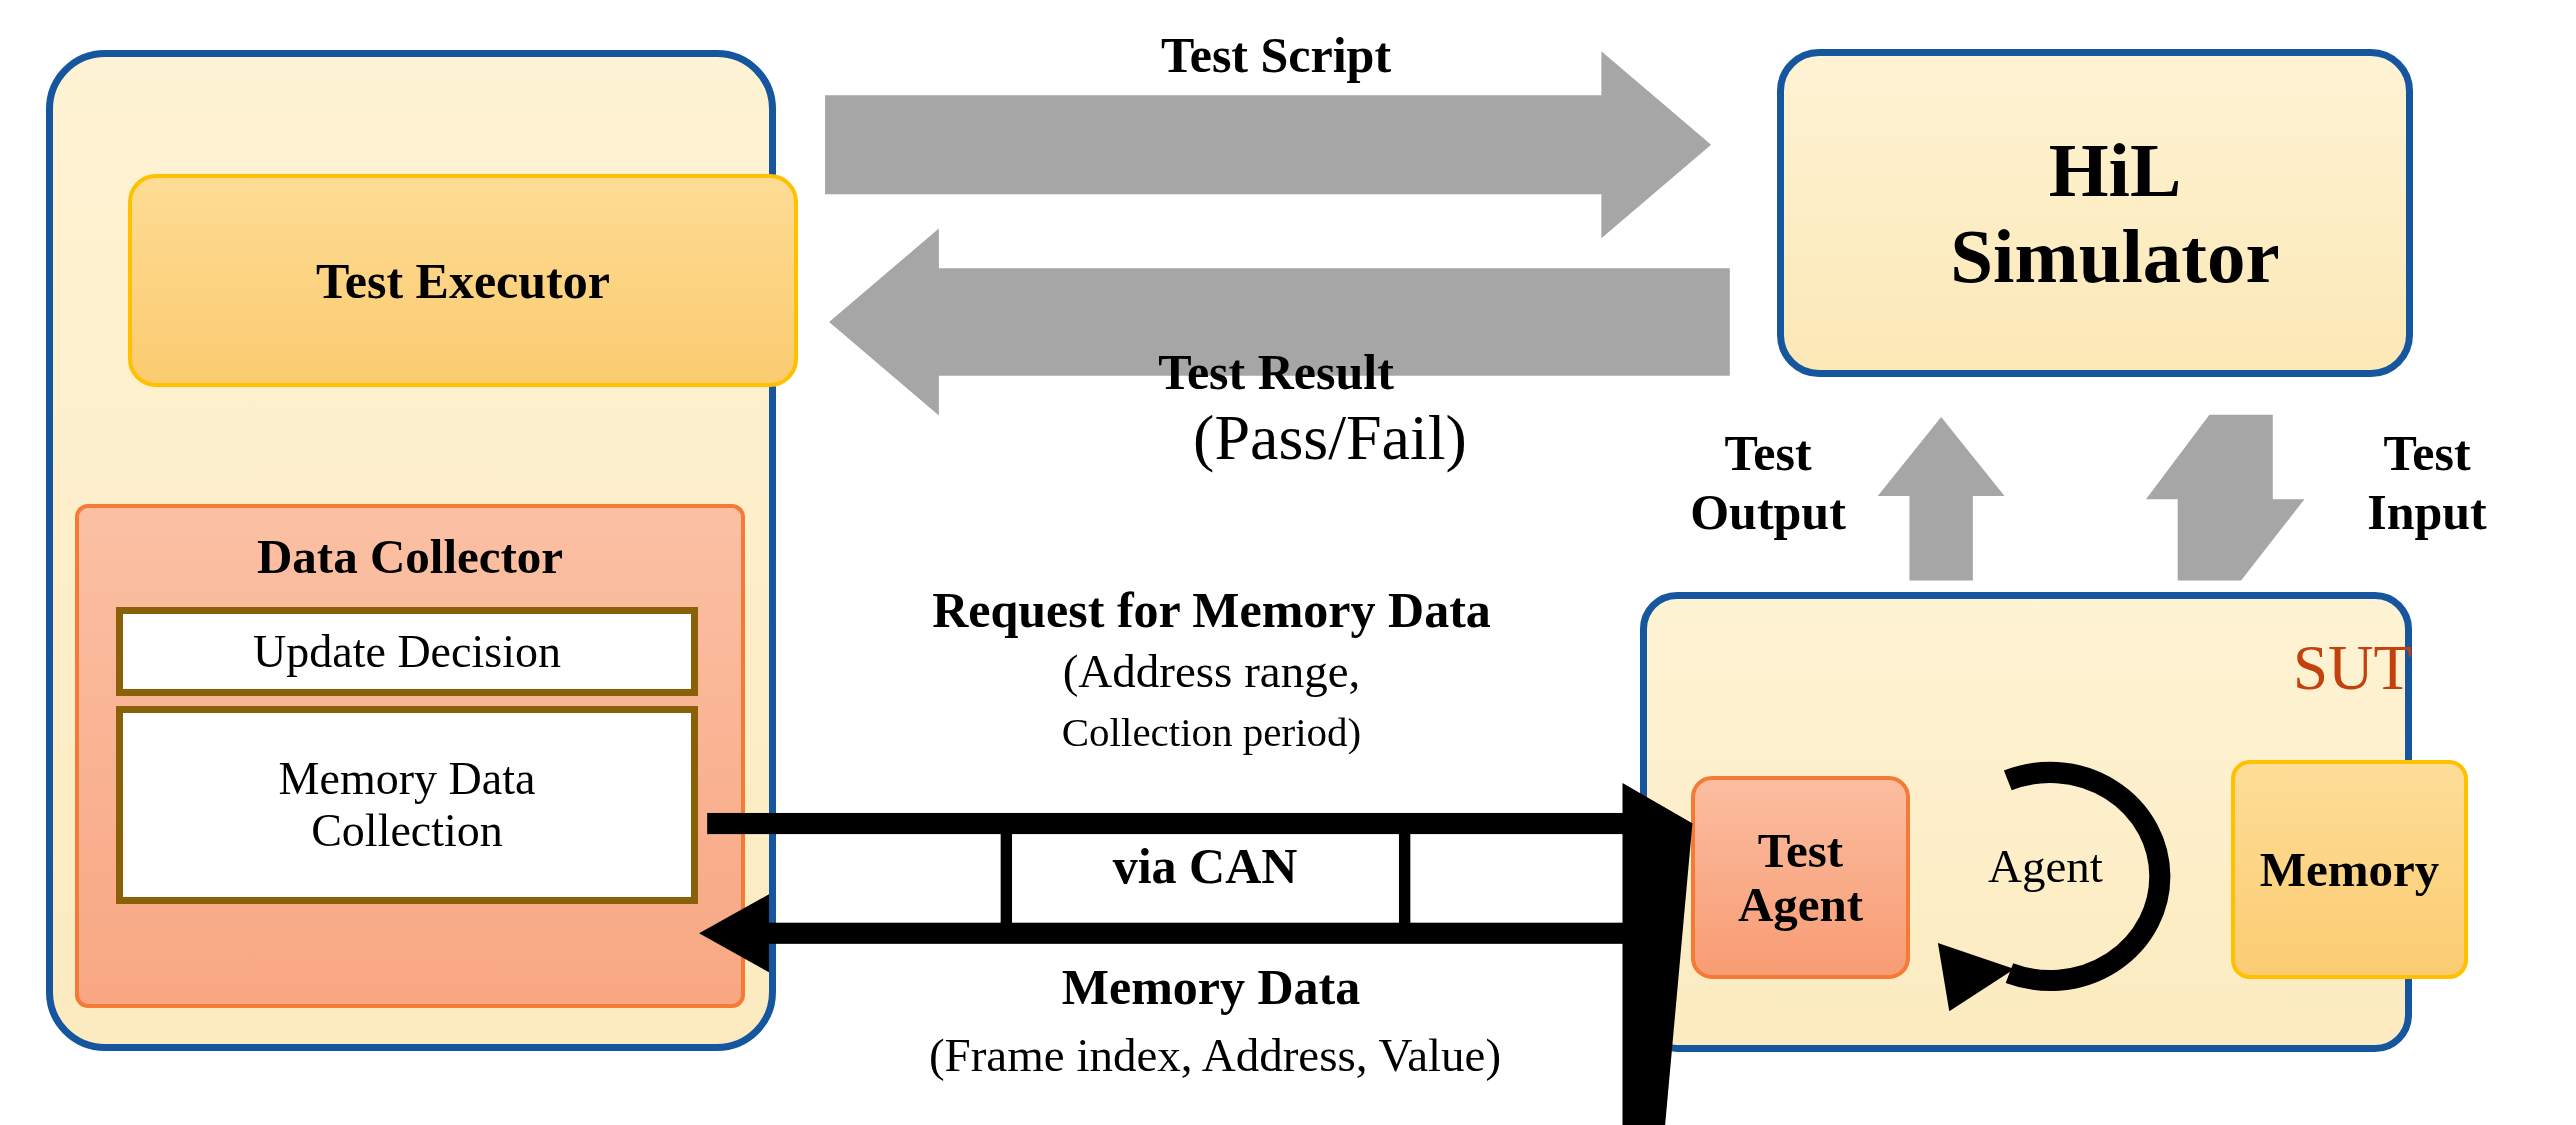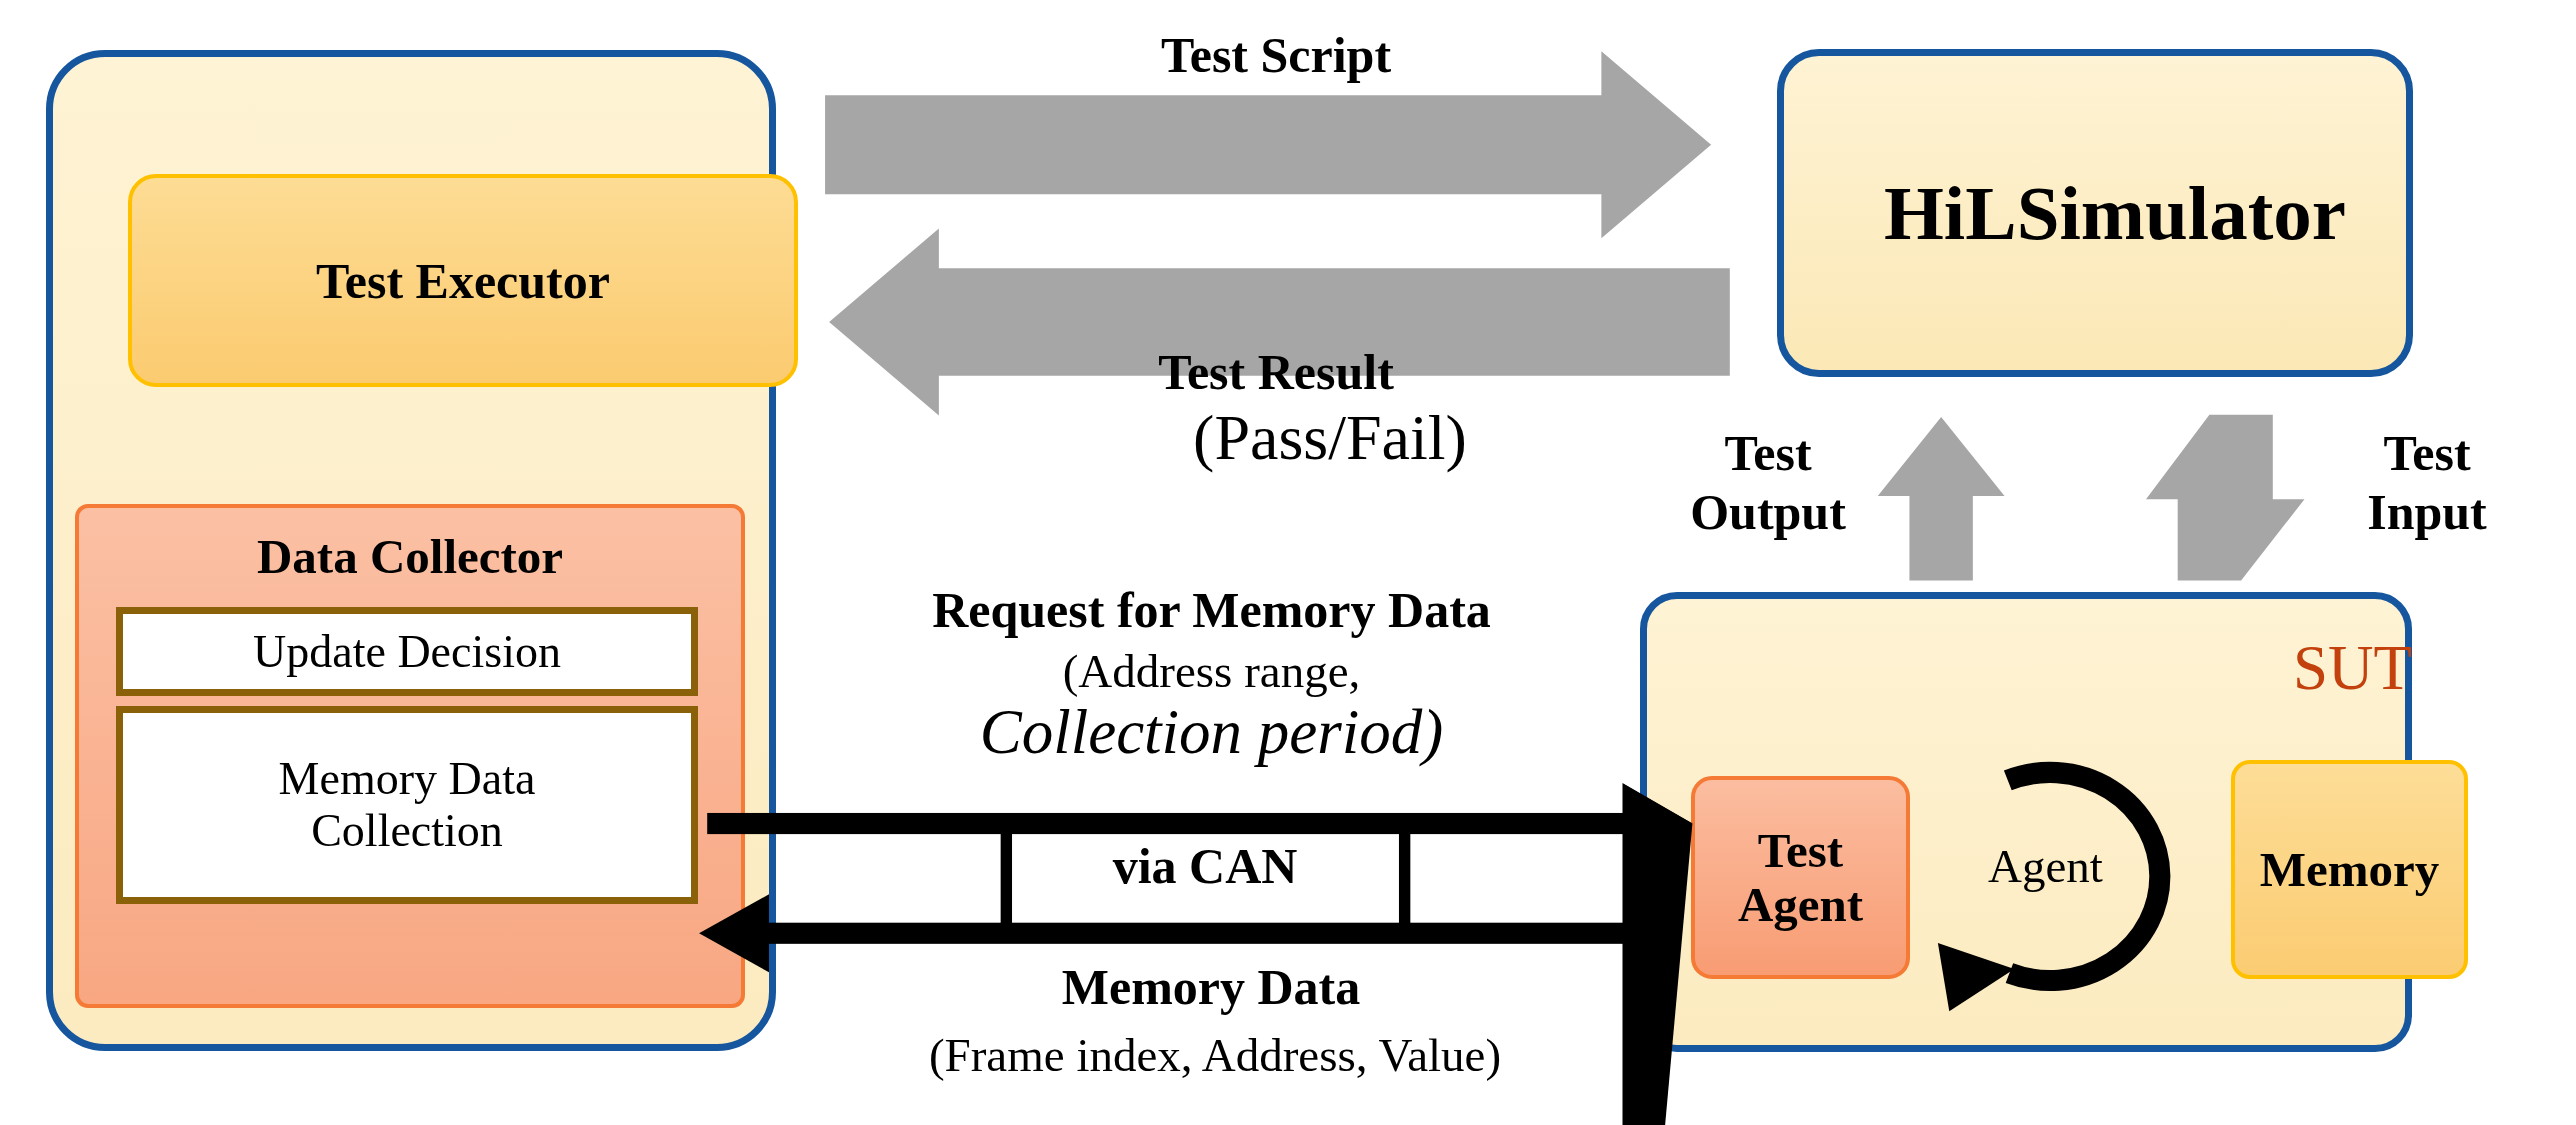--- a/index.html
+++ b/index.html
@@ -13,21 +13,21 @@
     left:46px;top:50px;width:730px;height:1001px;
     border:7.3px solid #15569E;border-radius:59px;
     background:linear-gradient(180deg,#FEF3D4 0%,#FCEBC0 100%);
     display:block;
   }
   
   .hil{
     left:1777px;top:49px;width:636px;height:328px;
     border:7.3px solid #15569E;border-radius:42px;
     background:linear-gradient(180deg,#FEF3D4 0%,#FBE8B6 100%);
-    flex-direction:row;line-height:1.12;
+    flex-direction:column;line-height:1.12;
     font-weight:bold;font-size:77px;color:#000;padding-left:40px;
   }
   
   .sut{
     left:1640px;top:592px;width:772px;height:460px;
     border:7.3px solid #15569E;border-radius:37px;
     background:linear-gradient(180deg,#FEF3D4 0%,#FCEBC0 100%);
     display:block;
   }
 
@@ -99,21 +99,21 @@
        text-align:center;color:#000;line-height:1.18;}
   .lbl.b{font-weight:bold;}
 
   .lbl-test-script{left:967px;top:24.4px;width:618px;height:63px;font-size:50px;}
   .lbl-test-result{left:967px;top:341px;width:618px;height:63px;font-size:50px;}
   .lbl-passfail{left:1021px;top:406px;width:618px;height:63px;font-size:64px;}
   .lbl-test-output{left:1650px;top:406px;width:236px;height:154px;font-size:50px;flex-direction:column;}
   .lbl-test-input{left:2309px;top:406px;width:236px;height:154px;font-size:50px;flex-direction:column;}
   .lbl-req{left:797px;top:579px;width:829px;height:63px;font-size:50px;}
   .lbl-addr{left:797px;top:642px;width:829px;height:60px;font-size:47px;}
-  .lbl-coll{left:797px;top:702px;width:829px;height:60px;font-size:63px;font-style:italic;}
+  .lbl-coll{left:797px;top:702px;width:829px;height:60px;font-size:41px;}
   .lbl-via-can{left:1006px;top:823px;width:398px;height:86px;font-size:50px;}
   .lbl-mem-data{left:772px;top:955px;width:878px;height:65px;font-size:50px;}
   .lbl-frame{left:715px;top:1023px;width:1000px;height:65px;font-size:47px;}
 
   svg.overlay{position:absolute;left:0;top:0;width:2576px;height:1126px;pointer-events:none;}
 </style>
 </head>
 <body>
 
 <div id="stage">

